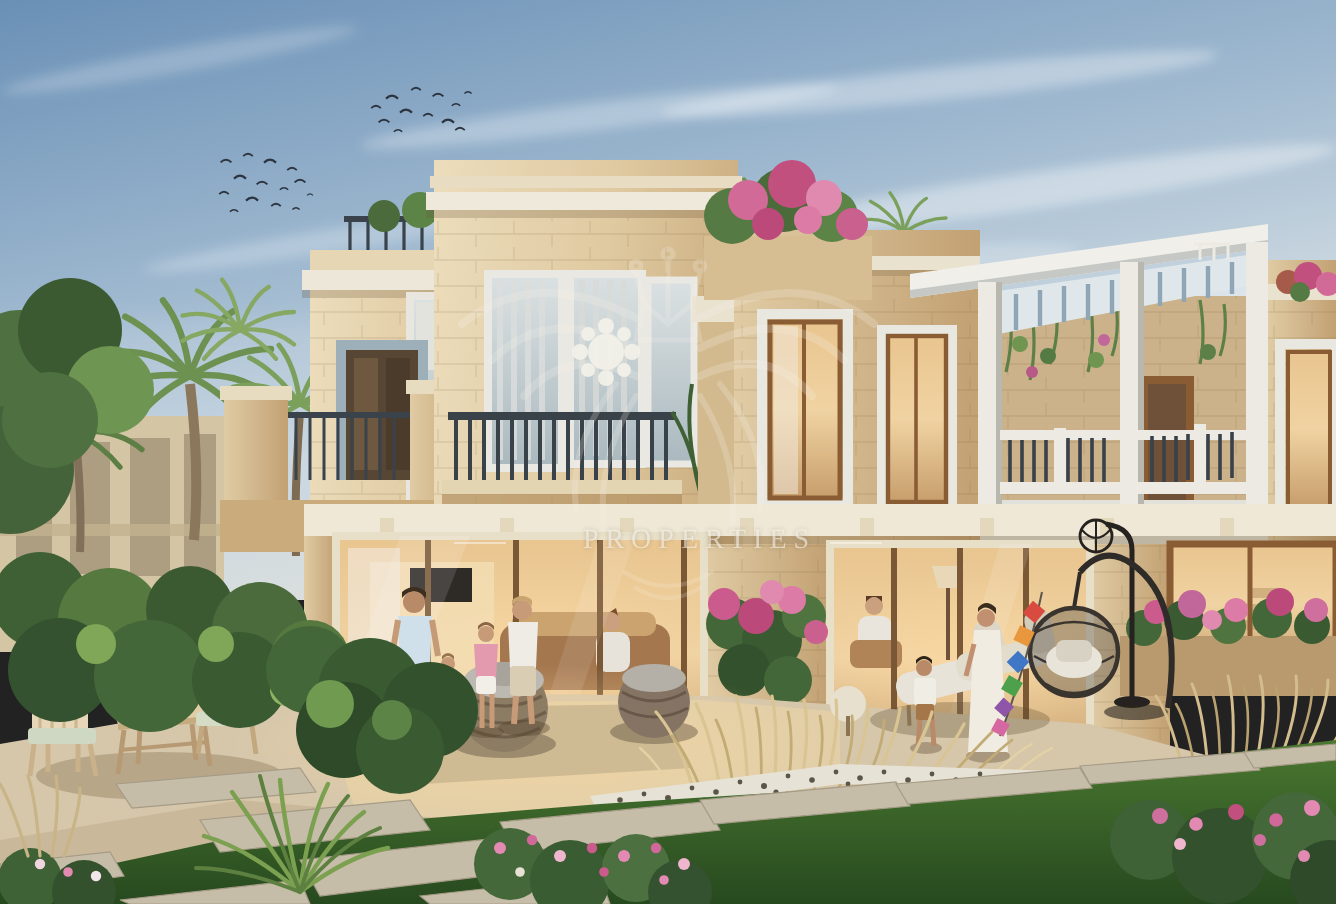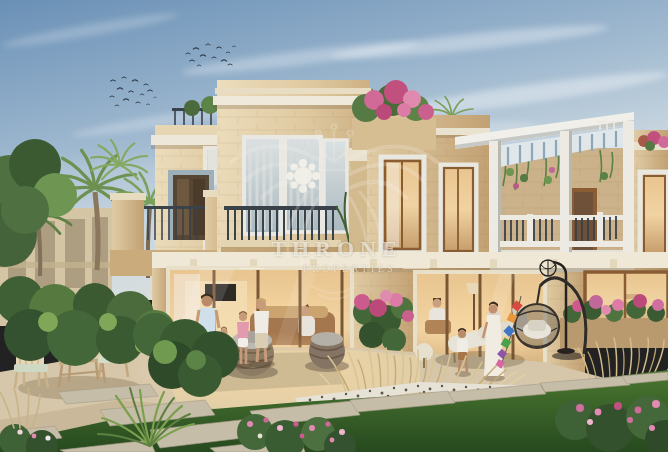--- a/index.html
+++ b/index.html
@@ -10,21 +10,21 @@
   .watermark{position:absolute;left:0;top:0;width:668px;height:452px;pointer-events:none;}
   .wm-brand{position:absolute;left:0;right:0;top:236px;text-align:center;
     font-family:"Liberation Serif","DejaVu Serif",serif;
     font-size:22px;font-weight:bold;letter-spacing:6px;text-indent:6px;
     color:rgba(252,249,242,0.62);
     text-shadow:0 0 3px rgba(96,82,58,0.35);}
   .wm-tagline-row{position:absolute;left:0;right:0;top:263px;display:flex;
     align-items:center;justify-content:center;gap:7px;}
   .wm-rule{width:26px;height:1px;background:rgba(250,246,238,0.55);}
   .wm-tagline{font-family:"Liberation Serif","DejaVu Serif",serif;
-    font-size:10px;letter-spacing:3.5px;text-indent:3.5px;
+    font-size:14px;letter-spacing:3.5px;text-indent:3.5px;
     color:rgba(250,246,238,0.60);
     text-shadow:0 0 2px rgba(96,82,58,0.3);margin-left:28px;}
 </style>
 </head>
 <body>
 
 <div id="stage">
 <svg width="668" height="452" viewBox="0 0 668 452">
   <defs>
     <linearGradient id="skyG" x1="0" y1="0" x2="0.45" y2="1">
@@ -742,20 +742,19 @@
         <path d="M318,198 Q298,230 302,264"></path>
         <path d="M308,192 Q284,222 288,254"></path>
       </g>
 
       <g stroke-width="2" opacity="0.8">
         <path d="M312,286 Q334,300 356,286"></path>
         <path d="M318,294 Q334,304 350,294"></path>
       </g>
     </g>
   </svg>
-  <div class="wm-brand">THRONE</div>
   <div class="wm-tagline-row">
     <span class="wm-rule"></span>
     <span class="wm-tagline">PROPERTIES</span>
     <span class="wm-rule"></span>
   </div>
 </div>
 </div>
 
 </body></html>

